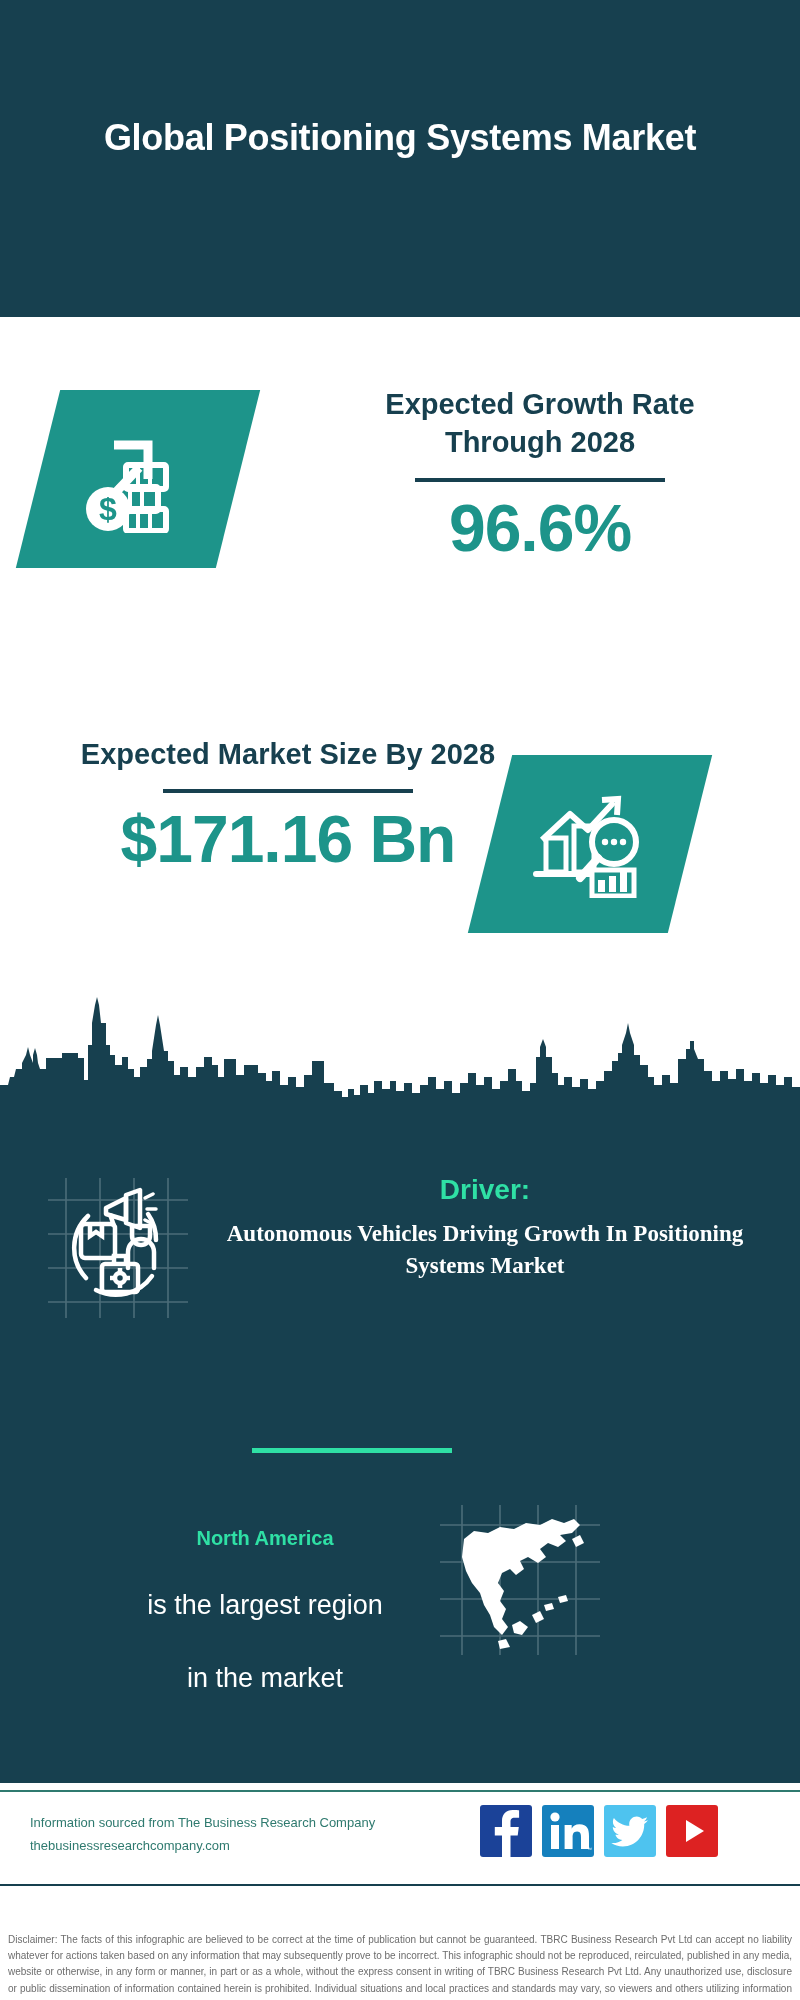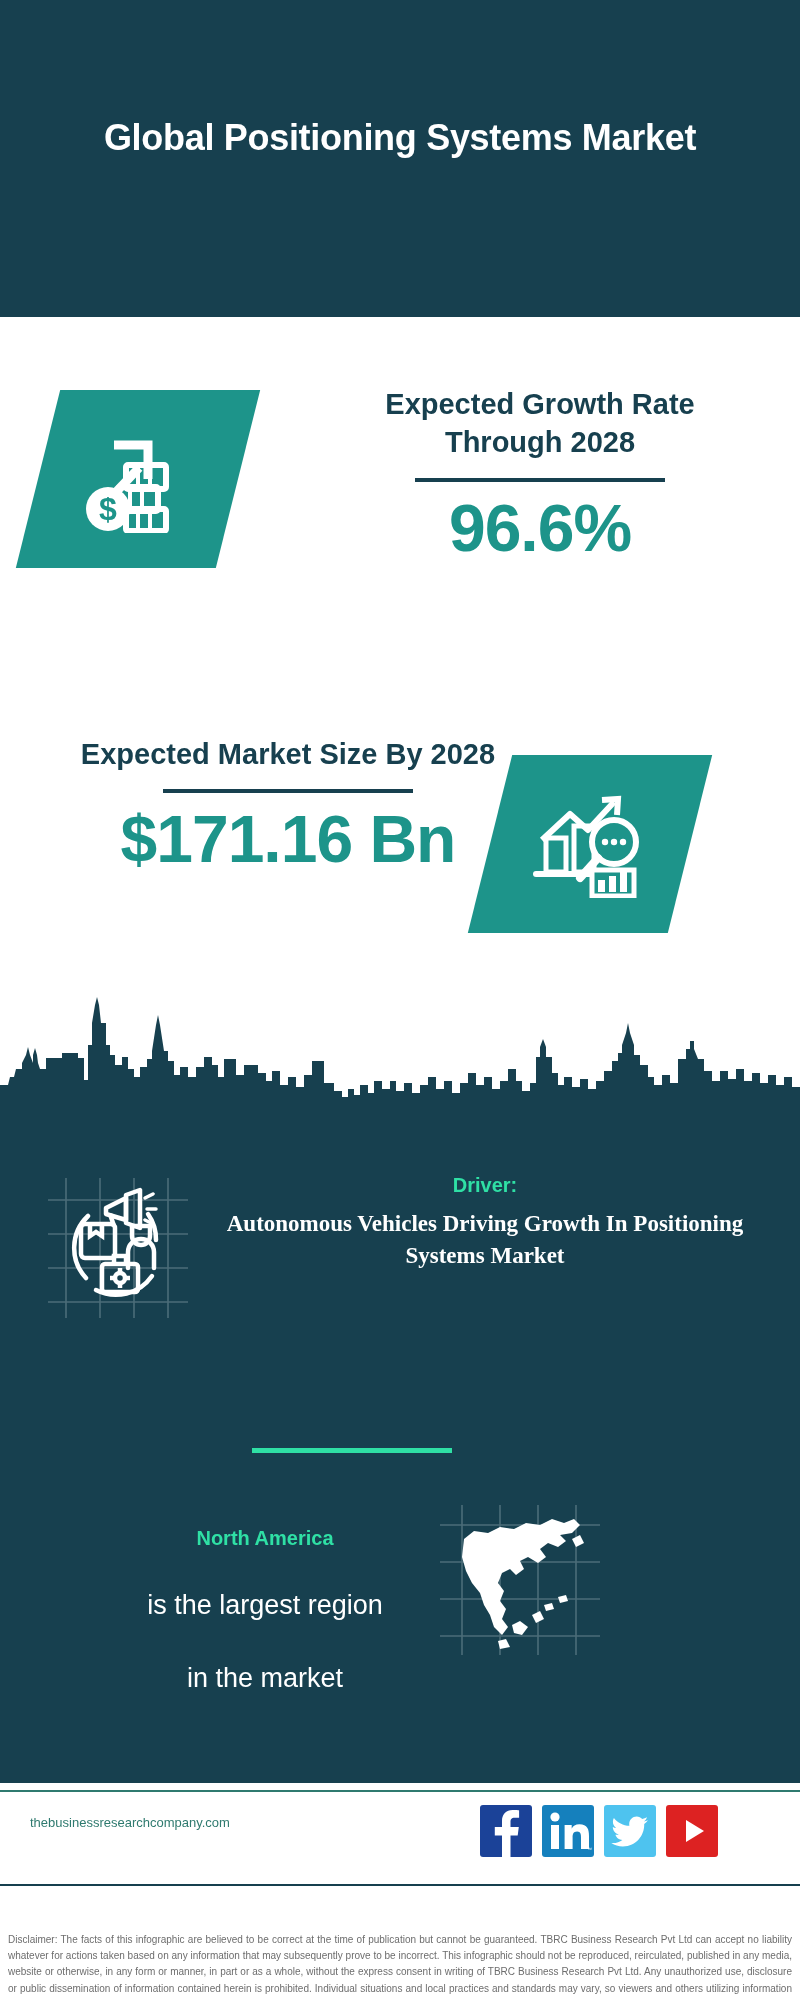--- a/index.html
+++ b/index.html
@@ -68,21 +68,21 @@
   }
 
   
   .driver-icon {
     position:absolute; left:48px; top:1178px; width:140px; height:140px;
   }
   .driver-text {
     position:absolute; left:215px; top:1172px; width:540px; text-align:center;
   }
   .driver-heading {
-    font-size:20px; font-weight:bold; color:#2fe0a5; line-height:1.3;
+    font-size:28px; font-weight:bold; color:#2fe0a5; line-height:1.3;
     margin-bottom:10px;
   }
   .driver-body {
     font-size:23px; font-weight:bold; color:#ffffff; line-height:1.37;font-family:Liberation Serif, serif;
   }
 
   .mid-divider {
     position:absolute; left:252px; top:1448px; width:200px; height:5px;
     background:#2fe0a5;
   }
@@ -296,20 +296,21 @@
         <path d="M92 110 L100 106 L104 114 L96 118 Z"></path>
         <path d="M104 100 L112 98 L114 104 L106 106 Z"></path>
         <path d="M118 92 L126 90 L128 96 L120 98 Z"></path>
         <path d="M58 136 L66 134 L70 142 L60 144 Z"></path>
       </g>
     </svg>
   </div>
 
   <div class="srcbar"></div>
   <div class="src-text">
+    <div>Information sourced from The Business Research Company</div>
     <div>thebusinessresearchcompany.com</div>
   </div>
 
   <div class="social">
     <div class="sicon s-fb">
       <svg width="52" height="52" viewBox="0 0 52 52">
           <path fill="#fff" d="M30.5 52V30.5h7.2l1.1-8.4h-8.3v-5.3c0-2.4.7-4.1 4.2-4.1h4.4V5.2c-.8-.1-3.4-.3-6.4-.3-6.3 0-10.7 3.9-10.7 11v6.2h-7.2v8.4H22V52h8.5z"></path>
         </svg>
     </div>
     <div class="sicon s-li">

